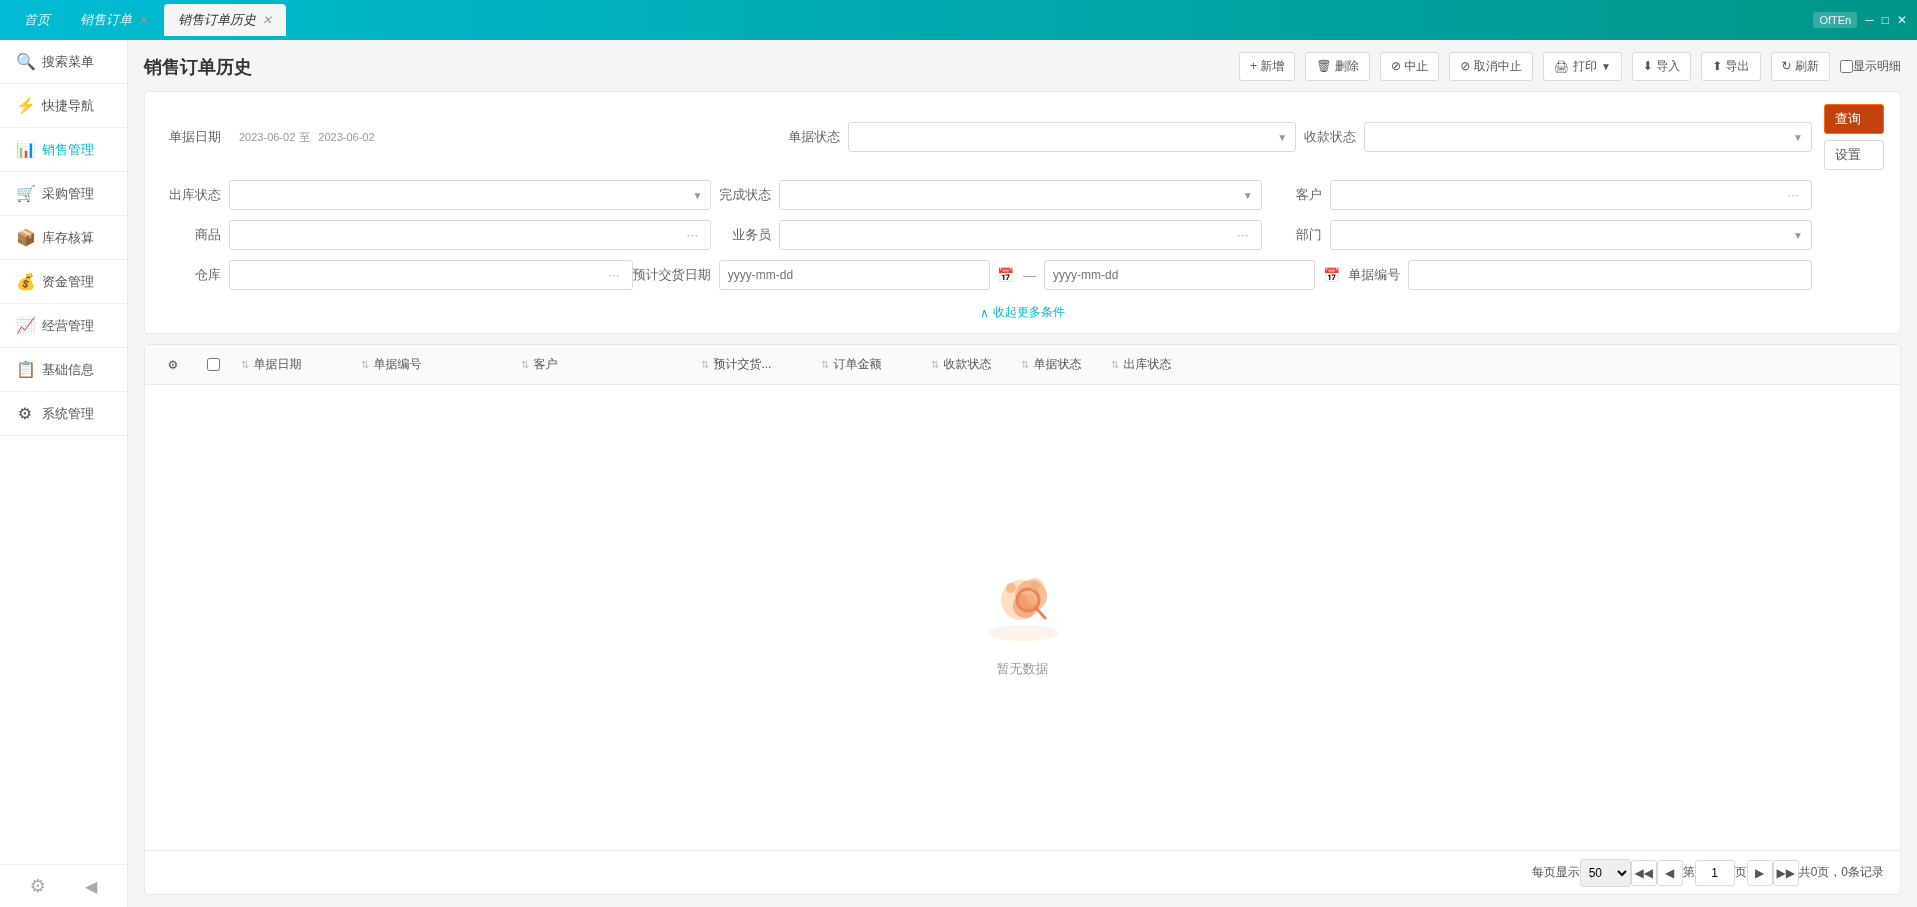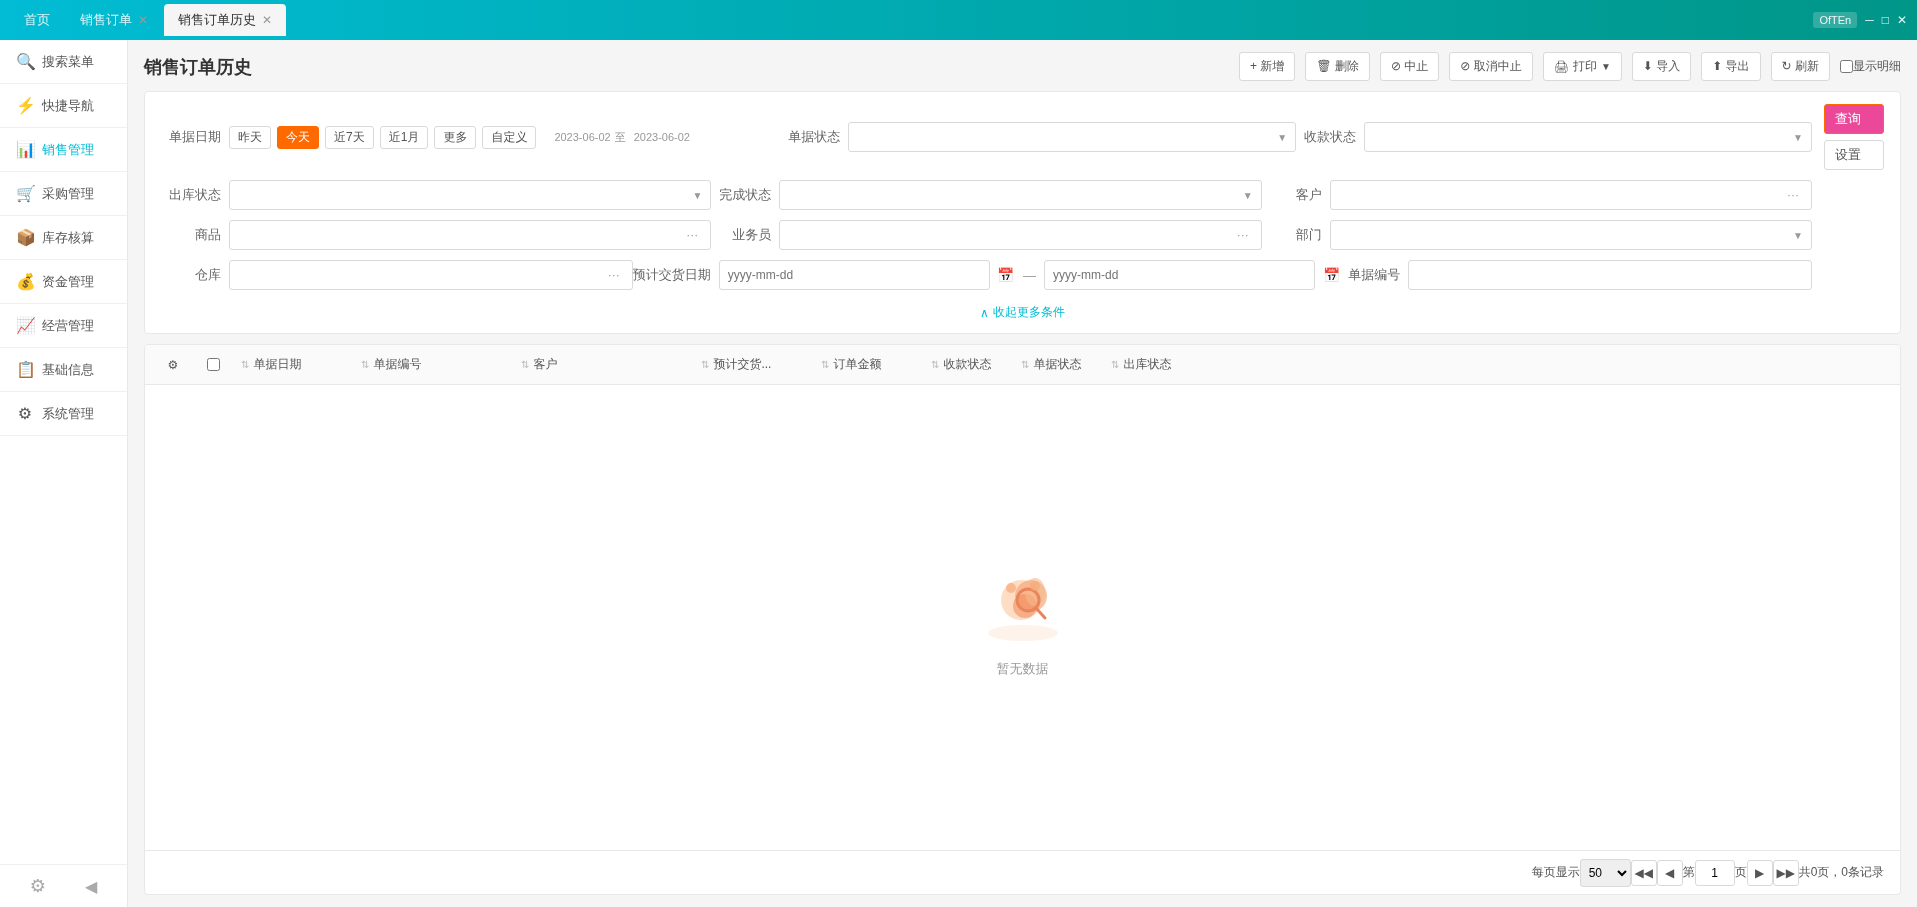--- a/index.html
+++ b/index.html
@@ -13,20 +13,21 @@
       align-items: center;
       padding: 0 10px;
       color: white;
       flex-shrink: 0;
     }
     .top-bar-tabs {
       display: flex;
       align-items: center;
       flex: 1;
       gap: 2px;
+      font-style: italic;
     }
     .top-tab {
       height: 32px;
       padding: 0 14px;
       display: flex;
       align-items: center;
       gap: 6px;
       cursor: pointer;
       font-size: 13px;
       border-radius: 4px 4px 0 0;
@@ -131,21 +132,21 @@
       gap: 4px;
       padding: 5px 10px;
       border: 1px solid #d9d9d9;
       background: white;
       border-radius: 3px;
       cursor: pointer;
       font-size: 12px;
       color: #555;
     }
     .toolbar-btn.primary {
-      background: #ec4899;
+      background: #c2410c;
       color: white;
       border-color: #ff6a00;
     }
     .checkbox-label {
       display: flex;
       align-items: center;
       font-size: 12px;
       color: #555;
     }
 
@@ -436,28 +437,20 @@
             <span>显示明细</span>
           </label>
         </div>
       </div>
 
       <div class="filter-area">
 
         <div class="filter-row">
           <div class="filter-item" style="flex:1.2;">
             <span class="filter-label">单据日期</span>
-            <div class="date-filter">
-              <button class="date-btn">昨天</button>
-              <button class="date-btn active">今天</button>
-              <button class="date-btn">近7天</button>
-              <button class="date-btn">近1月</button>
-              <button class="date-btn">更多</button>
-              <button class="date-btn">自定义</button>
-            </div>
             <div style="display:flex;align-items:center;gap:4px;margin-left:6px;">
               <span class="date-range">2023-06-02</span>
               <span style="color:#999;font-size:11px;">至</span>
               <span class="date-range">2023-06-02</span>
             </div>
           </div>
           <div class="filter-item" style="flex:1;">
             <span class="filter-label">单据状态</span>
             <div class="filter-select">
               <span></span>

